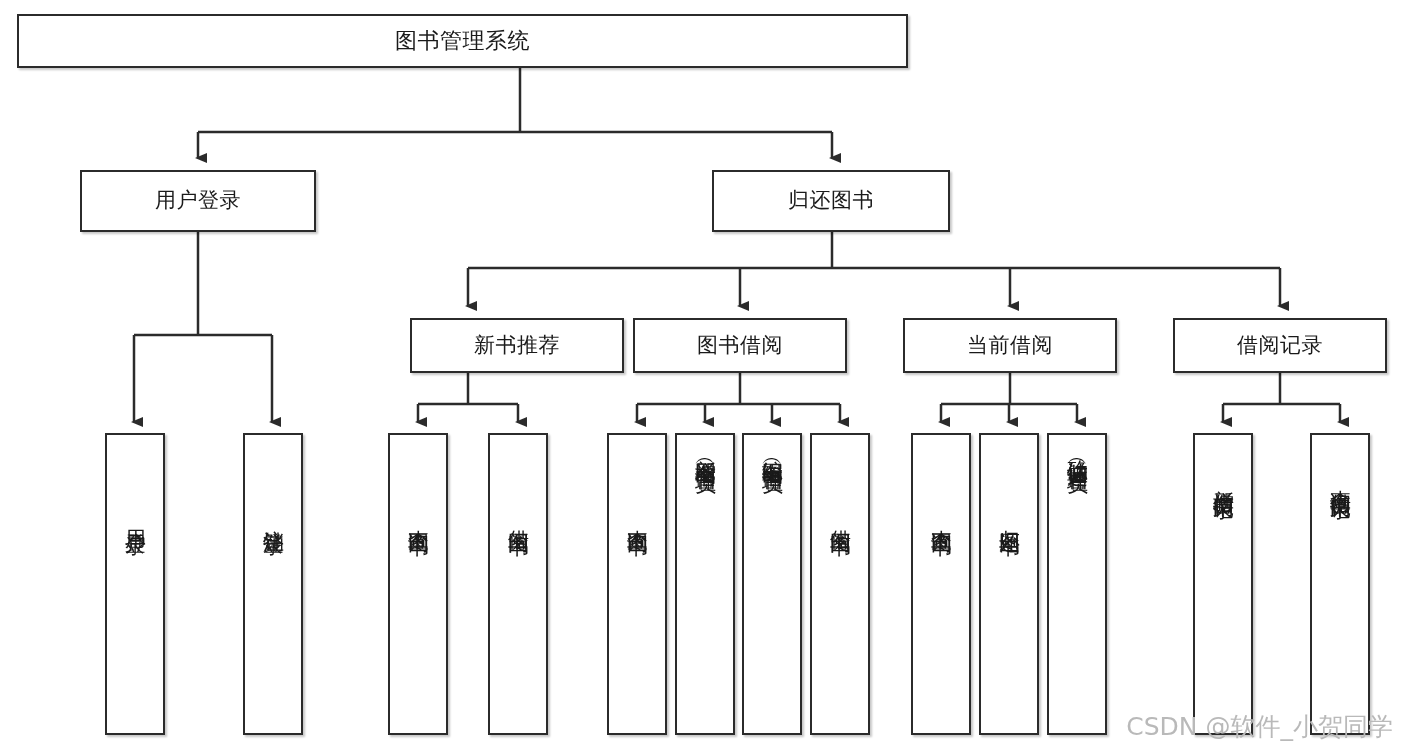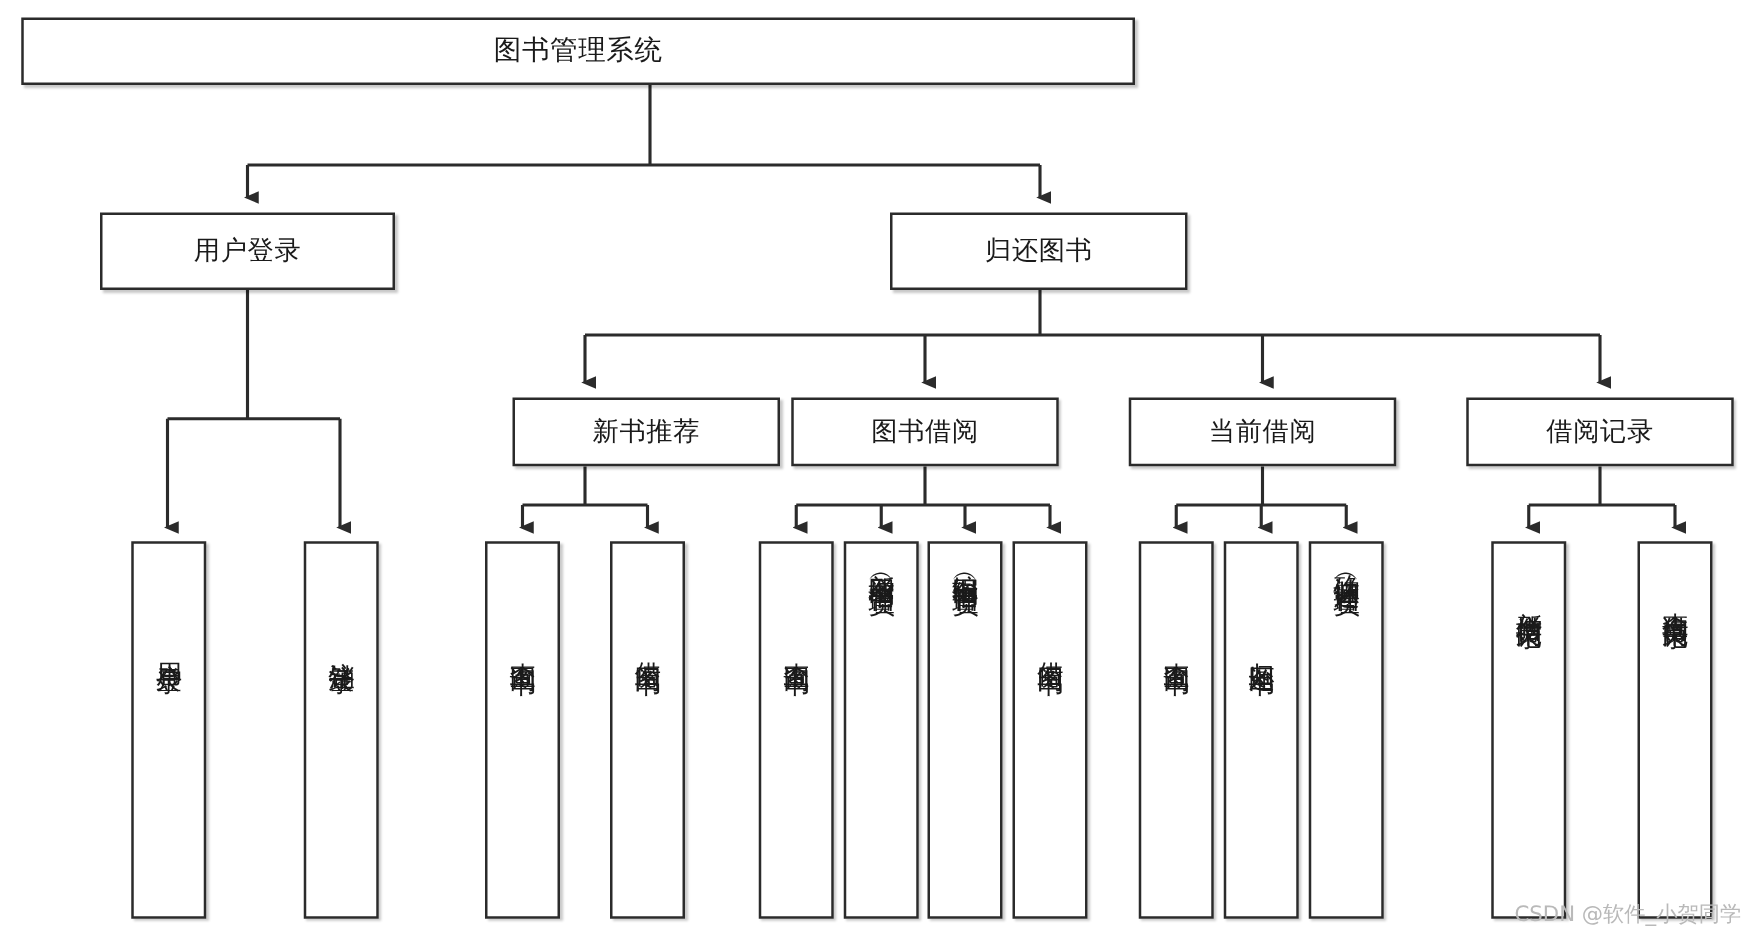--- a/index.html
+++ b/index.html
@@ -60,21 +60,21 @@
     letter-spacing: 2px;
     white-space: nowrap;
   }
   .node.vert.tall .label {
     padding: 0;
   }
   .watermark {
     position: absolute;
     right: 12px;
     bottom: 4px;
-    font-size: 17px;
+    font-size: 25px;
     color: #b9b9b9;
     white-space: nowrap;
     font-family: "DejaVu Sans", "Liberation Sans", sans-serif;
   }
 </style>
 </head>
 <body>
 
 <div id="canvas">
 

